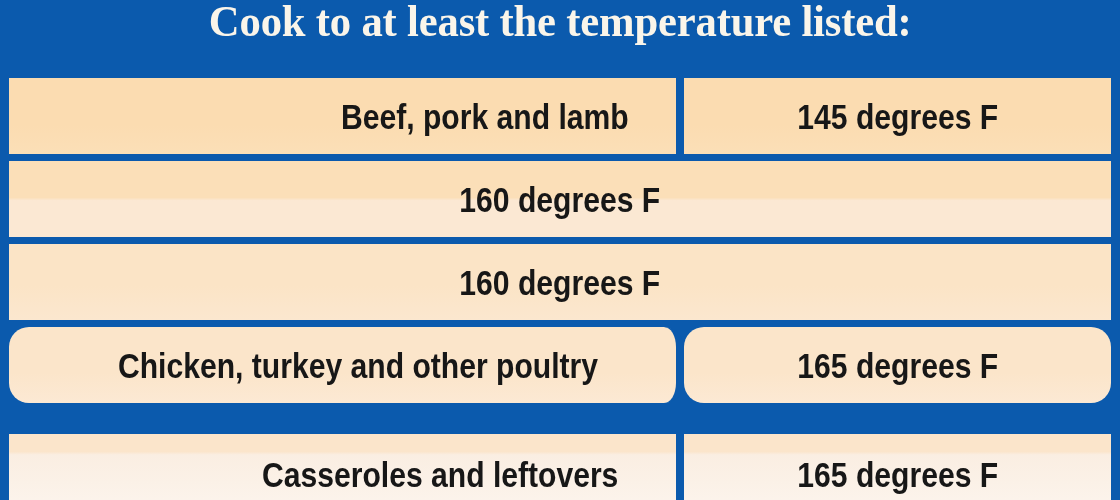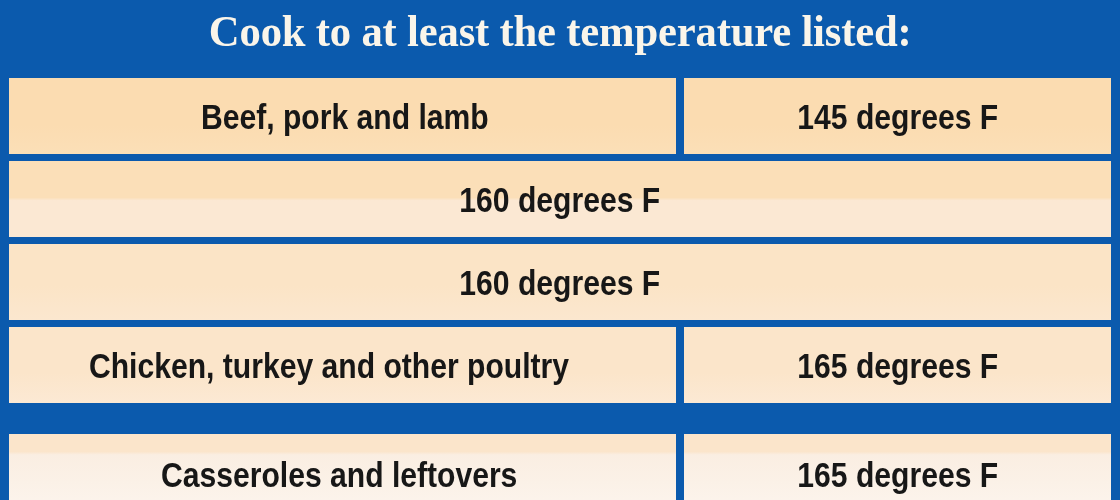--- a/index.html
+++ b/index.html
@@ -23,21 +23,21 @@
   }
 
   
   .title-bar {
     position: absolute;
     left: 0;
     top: 0;
     width: 1120px;
     height: 64px;
     display: flex;
-    align-items: center;
+    align-items: flex-start;
     justify-content: center;
     background: #0B5AAD;
   }
   .title-text {
     font-family: "Liberation Serif", "DejaVu Serif", serif;
     font-weight: bold;
     font-size: 44px;
     line-height: 1;
     letter-spacing: -0.2px;
     color: #FAF5EA;
@@ -76,21 +76,21 @@
     position: relative;
     display: flex;
     align-items: center;
     box-sizing: border-box;
     overflow: hidden;
   }
 
   .cell-label {
     flex: 0 0 675px;
     width: 675px;
-    justify-content: center;
+    justify-content: flex-end;
     padding-left: 52px;
     border-right: 8px solid #0B5AAD;
   }
   .cell-value {
     flex: 1 1 auto;
     justify-content: center;
   }
 
   .cell-text {
     font-family: "Liberation Sans", "DejaVu Sans", sans-serif;
@@ -103,21 +103,21 @@
     transform-origin: left center;
   }
   .cell-value .cell-text {
     transform-origin: center center;
   }
 
   
   .row-0 .cell { background: linear-gradient(to bottom, #FBDCB1 0%, #FBDCB1 62%, #FBDFB7 100%); }
   .row-1 .cell { background: linear-gradient(to bottom, #FBDFB8 0%, #FBDFB8 48%, #FBE8D3 52%, #FBE8D3 100%); }
   .row-2 .cell { background: linear-gradient(to bottom, #FBE4C6 0%, #FBE4C6 55%, #FBE7CF 100%); }
-  .row-3 .cell { background: linear-gradient(to bottom, #FBE5CA 0%, #FBE5CA 60%, #FCE9D4 100%); }
+  .row-3 .cell { background: linear-gradient(to bottom, #FBE5CA 0%, #FBE5CA 60%, #FCE9D4 100%); border-radius: 20px; }
   .row-4 .cell { background: linear-gradient(to bottom, #FBE5CB 0%, #FBE5CB 22%, #FAEEE2 26%, #FBF1E7 60%, #FDF5EE 100%); }
 </style>
 </head>
 <body>
 
 <div class="poster">
 
   <div class="title-bar">
     <div class="title-text">Cook to at least the temperature listed:</div>
   </div>

